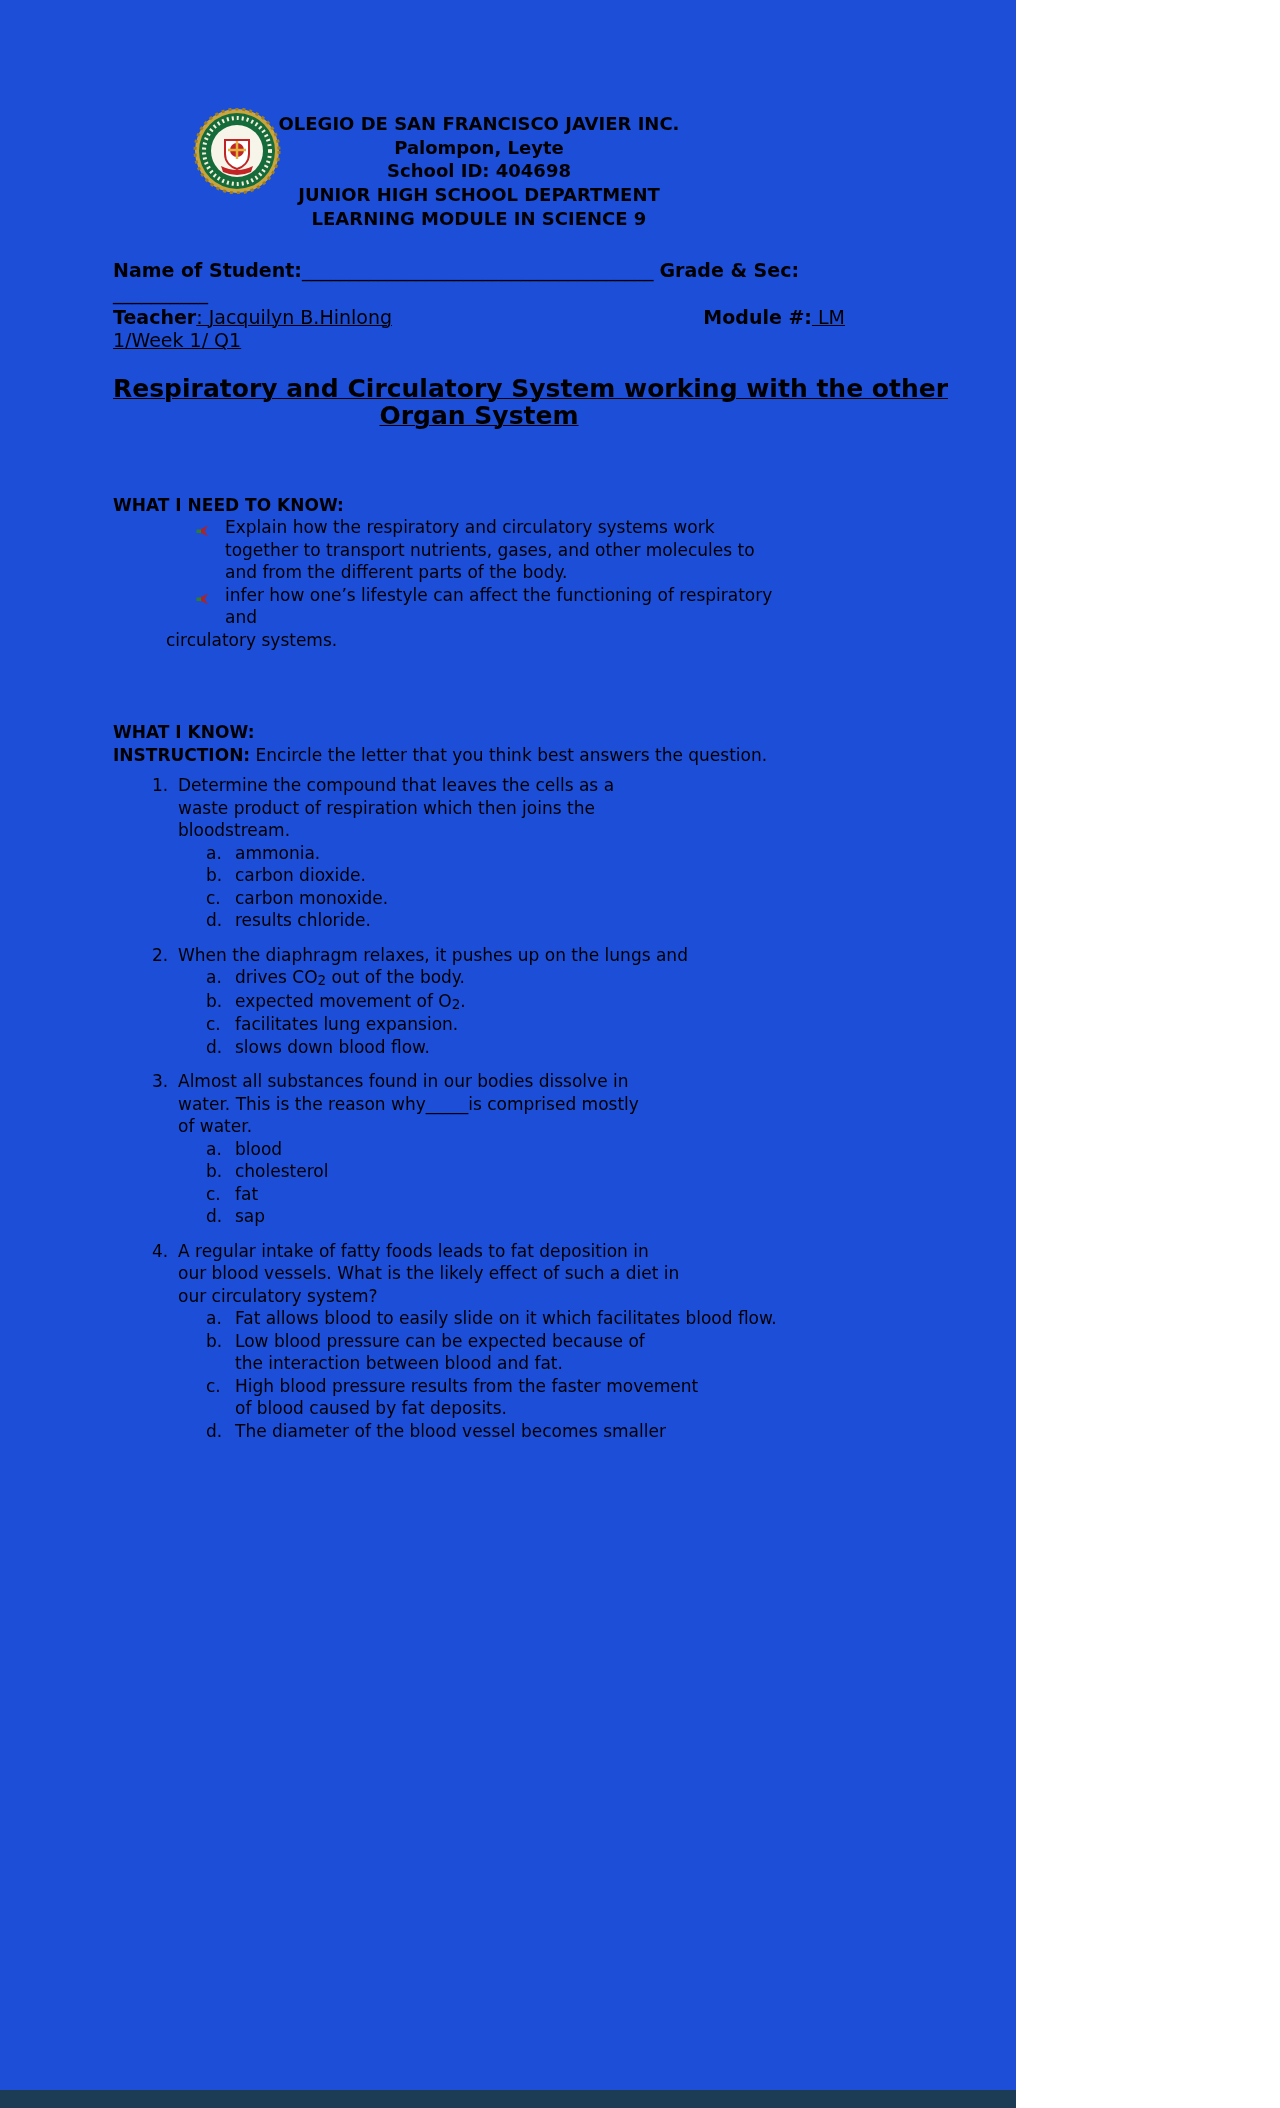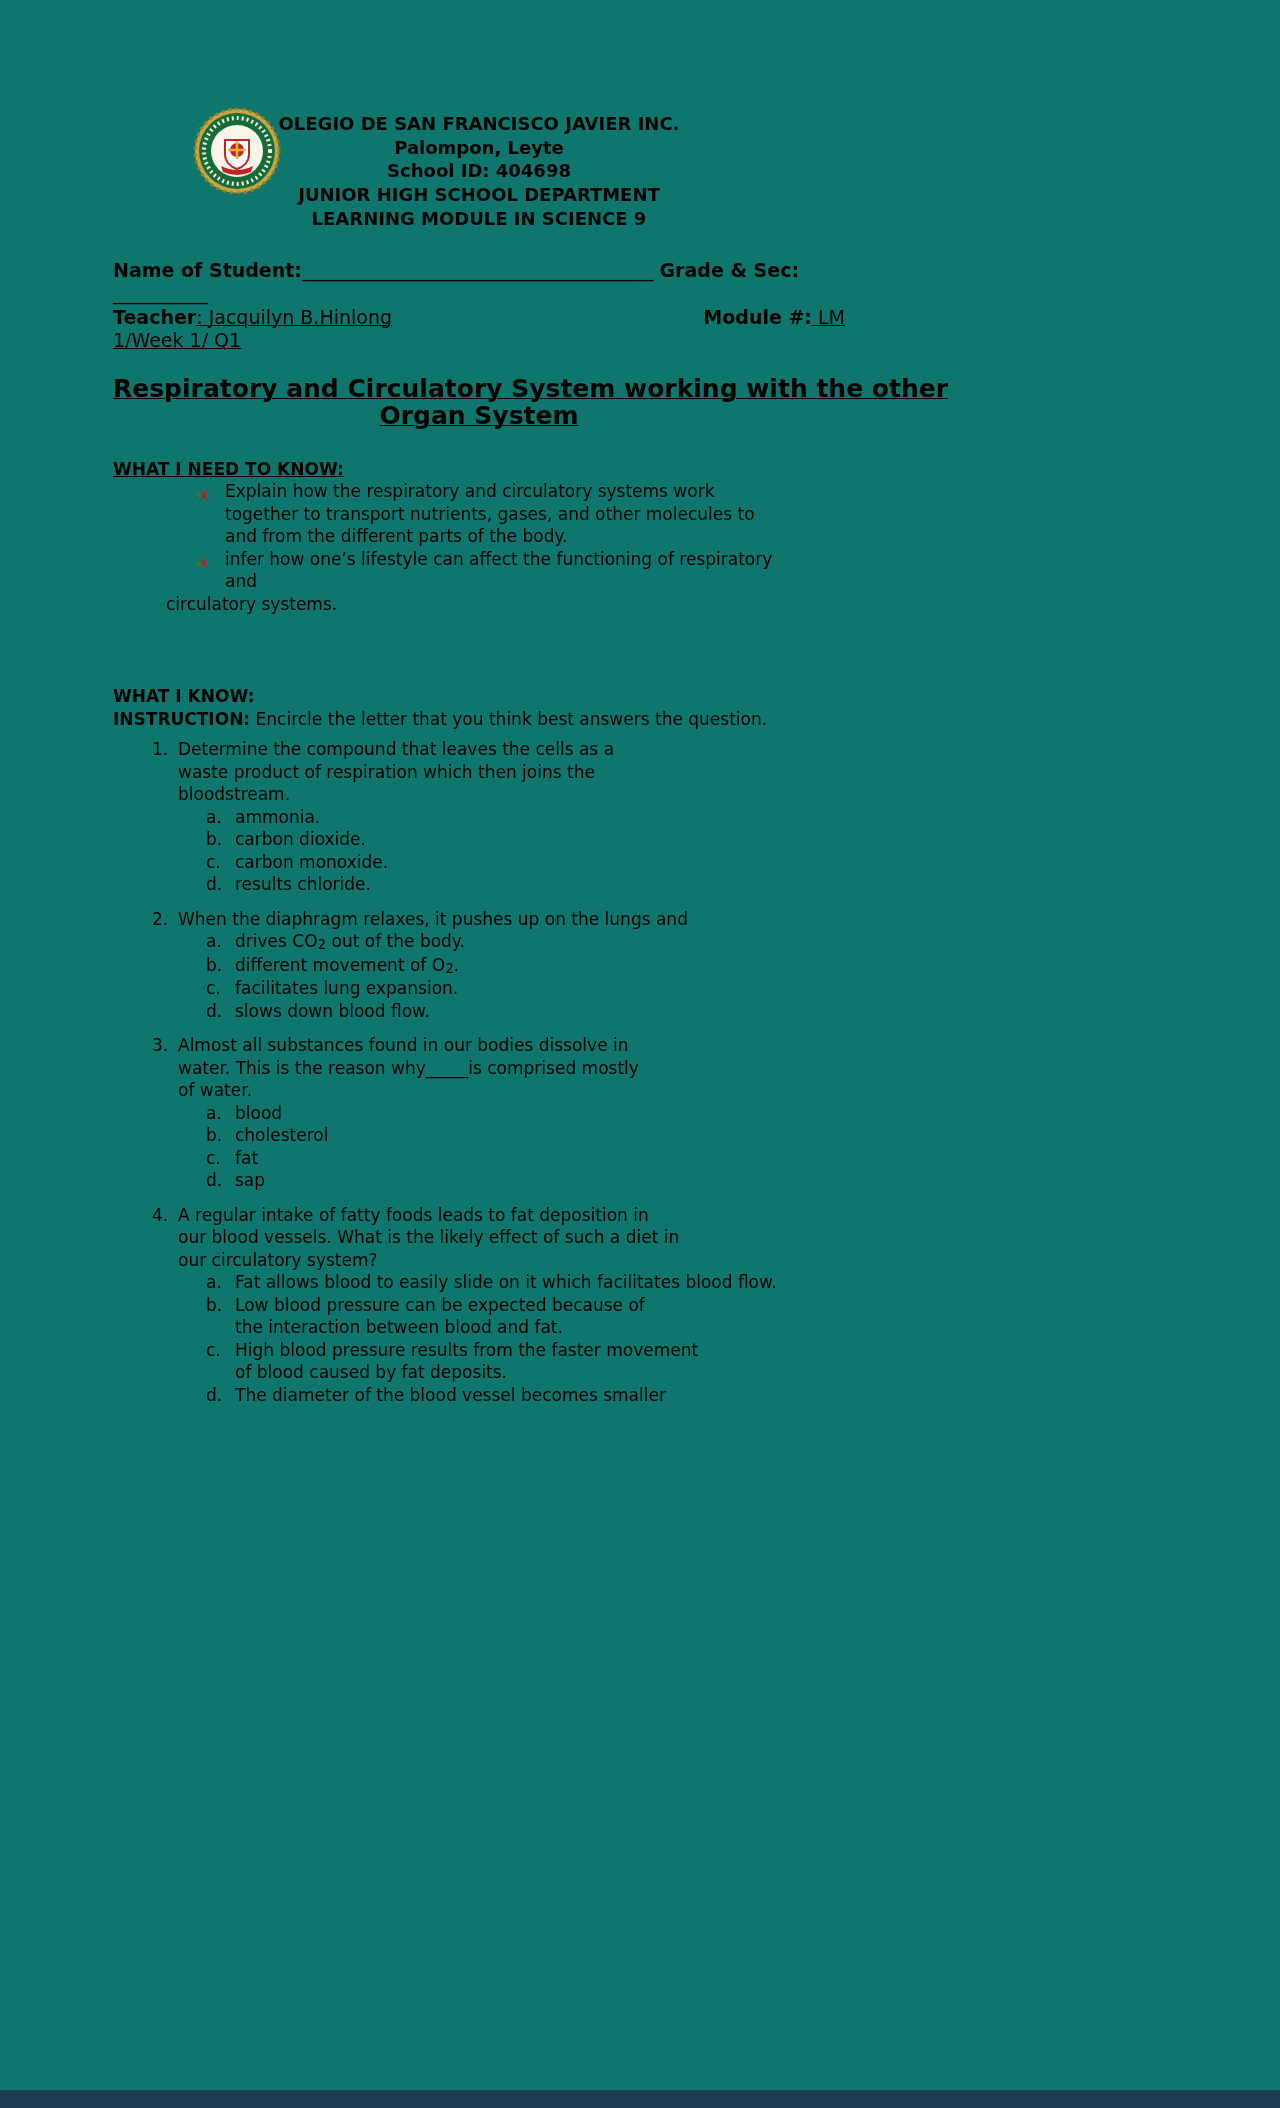--- a/index.html
+++ b/index.html
@@ -2,37 +2,37 @@
 <html><head>
 <meta charset="utf-8">
 <style>
   * { margin:0; padding:0; box-sizing:border-box; }
   html,body { background:#ffffff; }
   body {
     width:1280px; height:2108px; position:relative;
     font-family:"DejaVu Sans","Liberation Sans",sans-serif;
     color:#000;
   }
-  .page { position:relative; width:1280px; height:2108px; background:#0f766e; overflow:hidden; }
+  .page { position:relative; width:1016px; height:2108px; background:#1d4ed8; overflow:hidden; }
   .content { position:absolute; left:113px; top:0; width:732px; font-size:17px; line-height:22.5px; }
   .bold { font-weight:bold; }
   .u { text-decoration:underline; text-decoration-thickness:1px; }
   .nowrap { white-space:nowrap; }
 
   .school-header { margin-top:112px; position:relative; text-align:center; font-weight:bold; font-size:18px; line-height:23.5px; }
   .logo { position:absolute; left:78px; top:-4px; width:92px; height:86px; }
 
   .dept-block { text-align:center; font-weight:bold; font-size:18px; line-height:24px; }
 
   .info-block { margin-top:28px; font-size:19px; line-height:23.5px; }
   .teacher-line { display:flex; justify-content:space-between; }
 
   .doc-title { margin-top:22px; text-align:center; font-size:25px; font-weight:bold; line-height:27.5px; }
 
-  .wink-heading { margin-top:28px; font-weight:bold;text-decoration:underline; }
+  .wink-heading { margin-top:64px; font-weight:bold; }
   .bullet { display:flex; padding-left:83px; }
   .bullet-icon-cell { width:29px; flex:none; padding-top:4px; }
   .bullet-lines { white-space:nowrap; }
   .hang { padding-left:53px; }
 
   .wik-heading { margin-top:70px; font-weight:bold; }
 
   .question { margin-top:12px; }
   .question.first { margin-top:8px; }
   .q-stem { display:flex; padding-left:39px; white-space:nowrap; }
@@ -163,21 +163,21 @@
       <div class="q-stem">
         <span class="q-num">2.</span>
         <span>When the diaphragm relaxes, it pushes up on the lungs and</span>
       </div>
       <div class="opt">
         <span class="opt-letter">a.</span>
         <span class="opt-text"><span>drives CO</span><span class="sub">2</span><span>  out of the body.</span></span>
       </div>
       <div class="opt">
         <span class="opt-letter">b.</span>
-        <span class="opt-text"><span>different movement of O</span><span class="sub">2</span><span>.</span></span>
+        <span class="opt-text"><span>expected movement of O</span><span class="sub">2</span><span>.</span></span>
       </div>
       <div class="opt">
         <span class="opt-letter">c.</span>
         <span class="opt-text">facilitates lung expansion.</span>
       </div>
       <div class="opt">
         <span class="opt-letter">d.</span>
         <span class="opt-text">slows down blood flow.</span>
       </div>
     </div>

